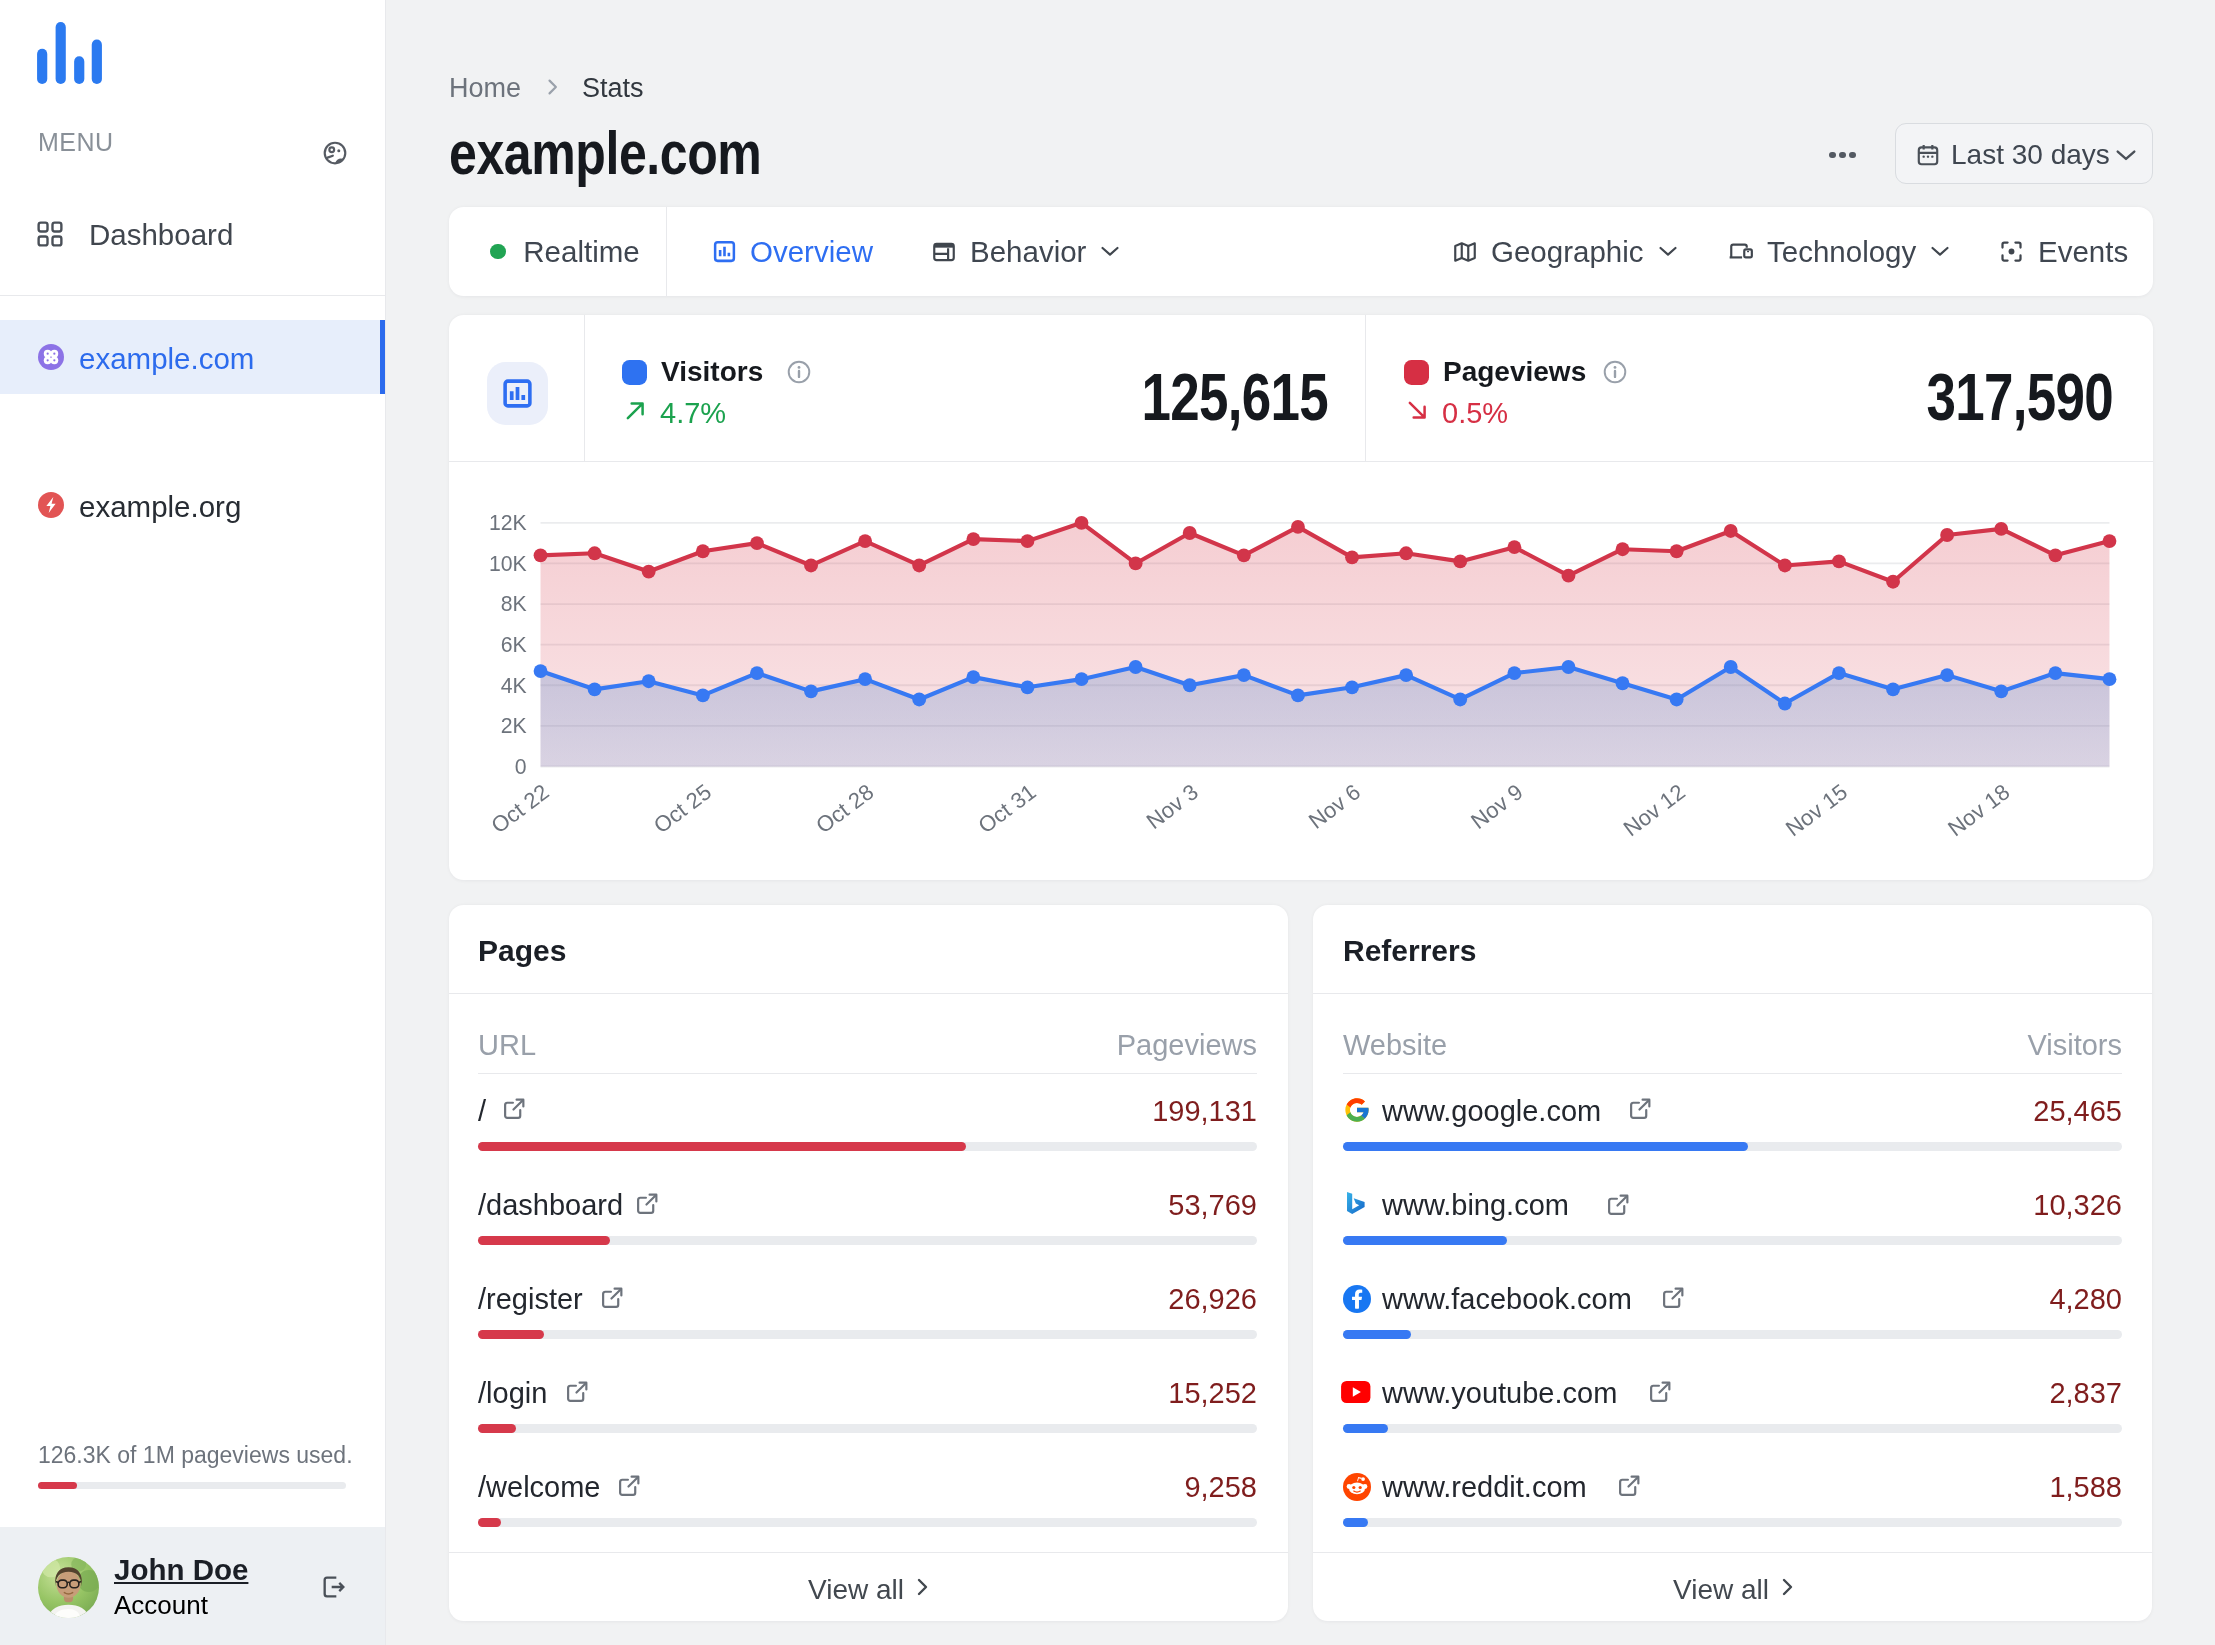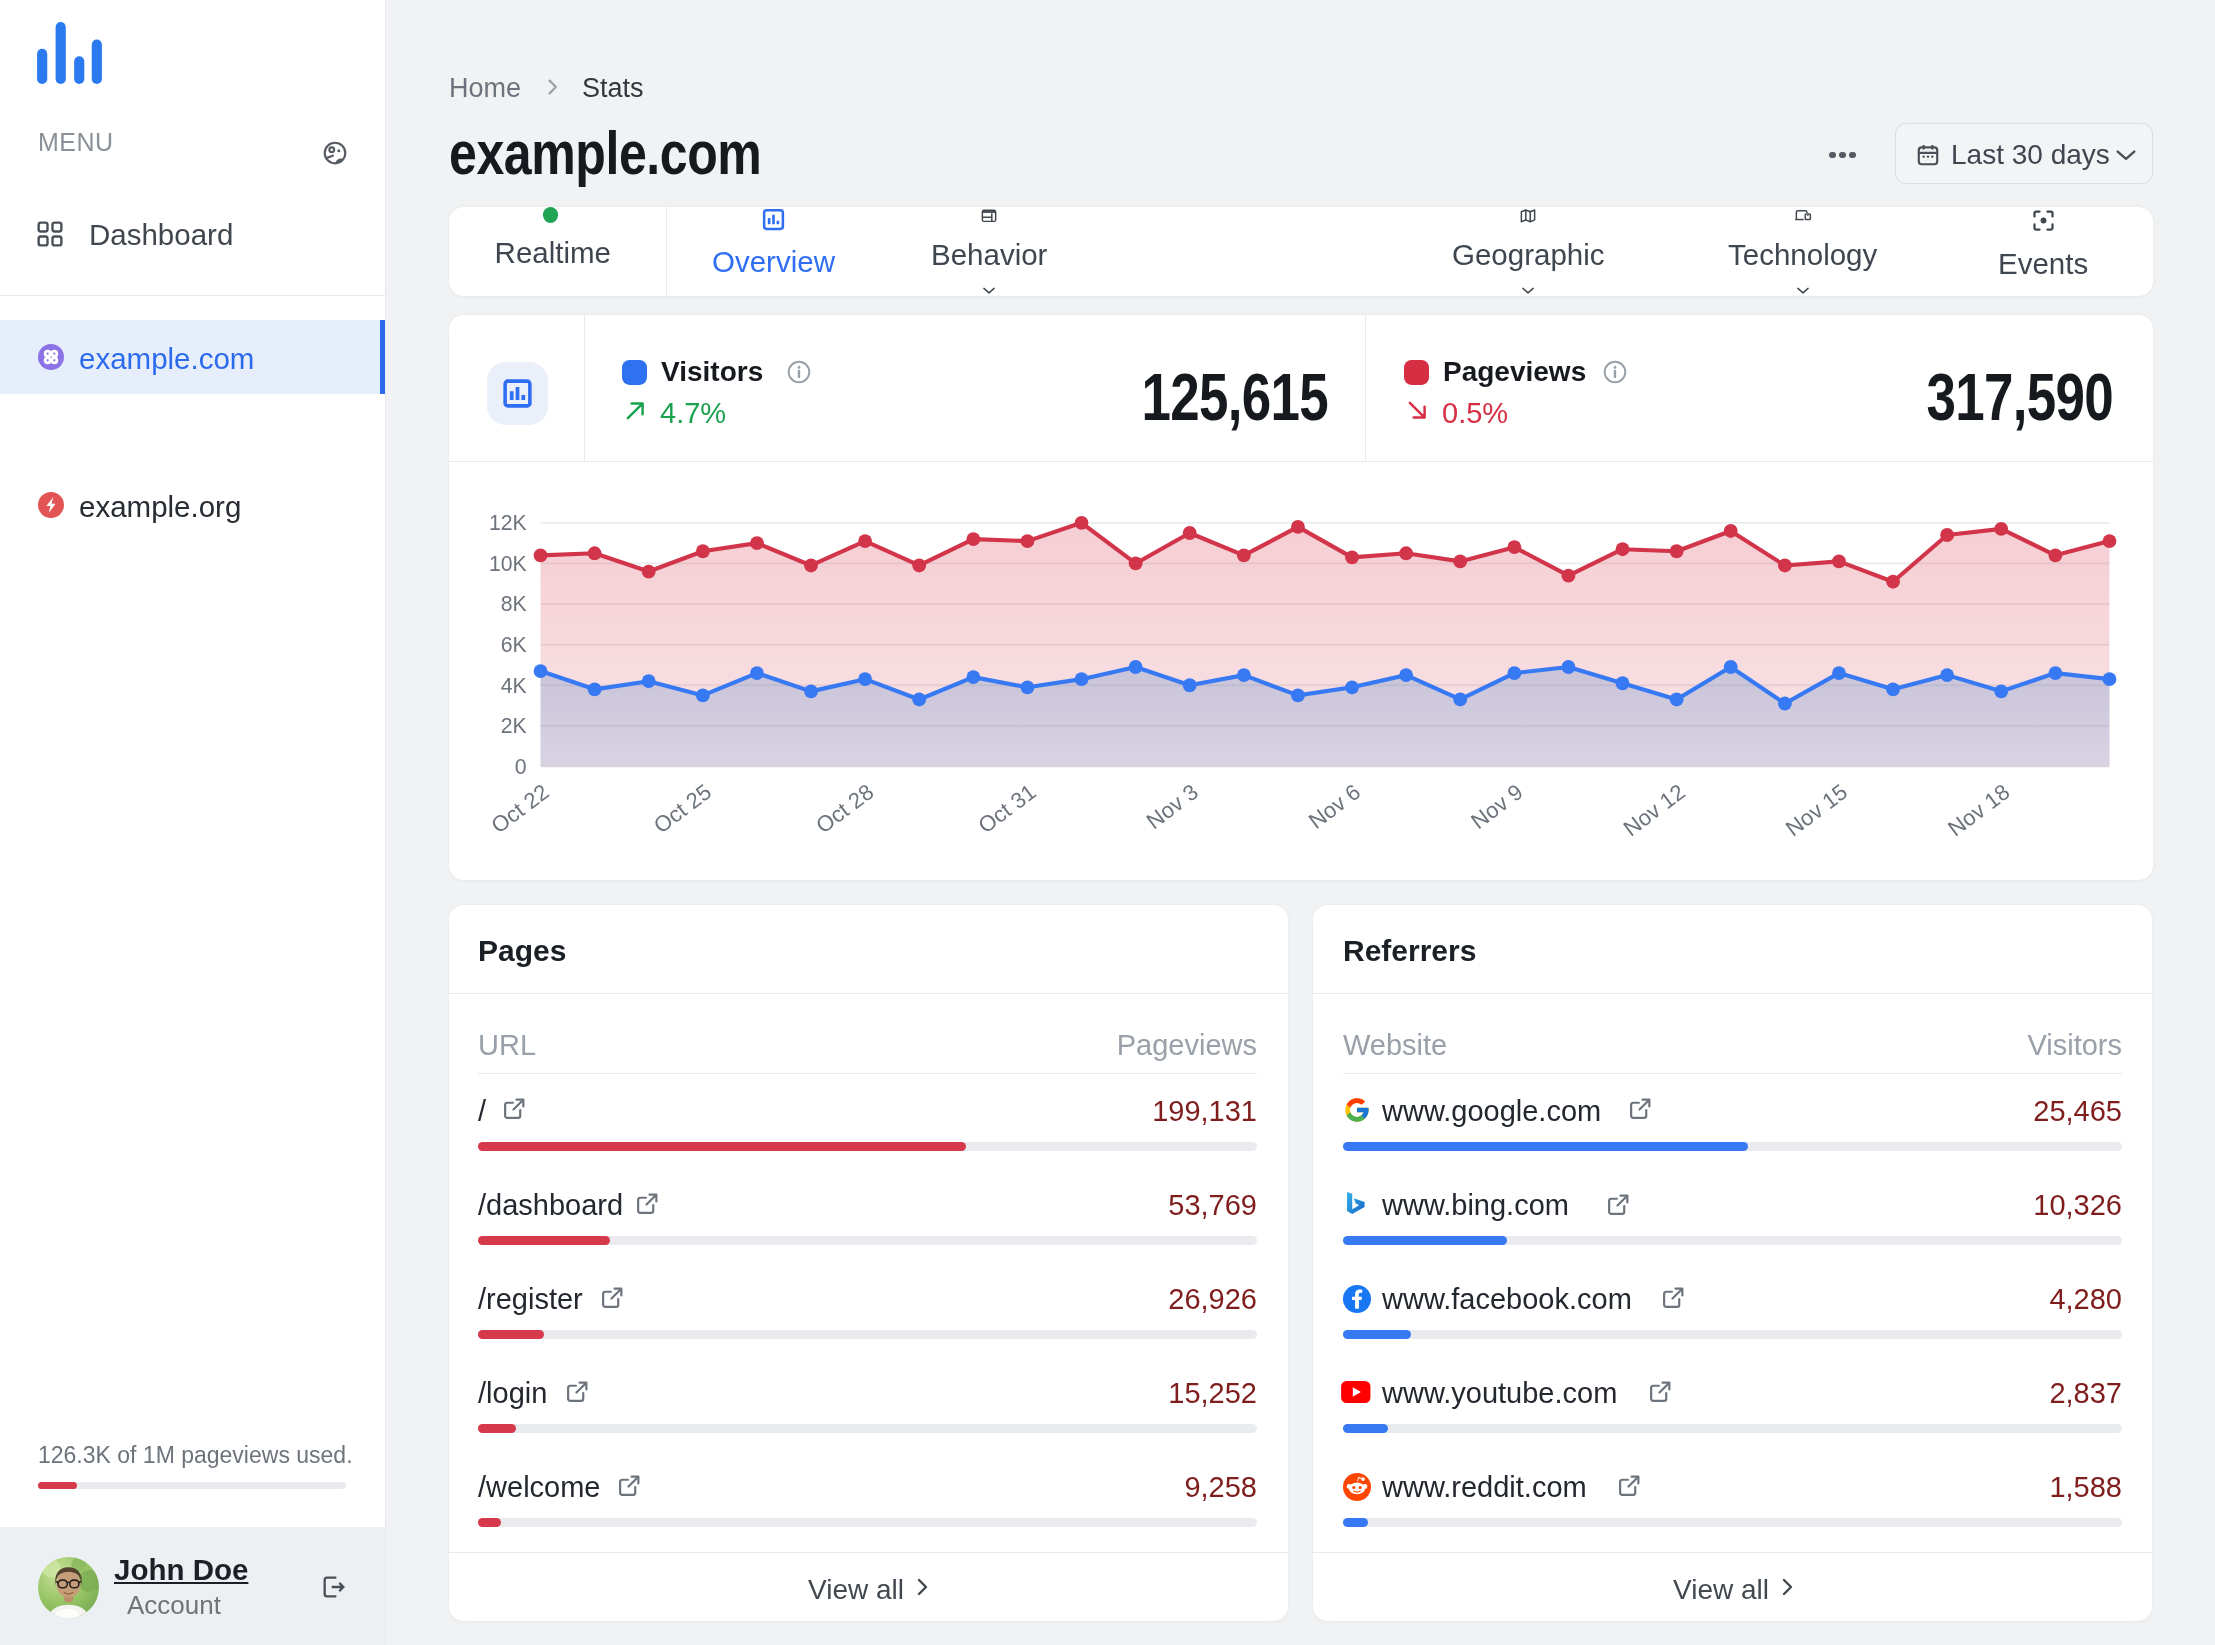--- a/index.html
+++ b/index.html
@@ -15,31 +15,31 @@
 .site-row .ic { position:absolute; left:38px; top:24px; }
 .site-row .txt { position:absolute; left:79px; top:22px; font-size:29.5px; color:#272c33; }
 .row-sel { background:#e7eefb; }
 .row-sel .txt { color:#2c6bed; }
 .sel-bar { position:absolute; right:0; top:0; width:5.5px; height:74px; background:#2c6bed; }
 .usage { position:absolute; left:38px; top:1442px; font-size:23px; color:#6d737c; white-space:nowrap; }
 .ubar { position:absolute; left:38px; top:1482px; width:308px; height:7.4px; border-radius:3.7px; background:#e9ebee; }
 .ubar i { display:block; width:39px; height:7.4px; border-radius:3.7px; background:#d6394b; }
 .usersec { position:absolute; left:0; top:1527px; width:385px; height:118px; background:#edf0f3; }
 .uname { position:absolute; left:114px; top:26px; font-size:29.5px; font-weight:700; color:#1b1f26;text-decoration:underline; }
-.uacct { position:absolute; left:114px; top:63px; font-size:26px; color:#737373;margin-left:13px; }
+.uacct { position:absolute; left:114px; top:63px; font-size:26px; color:#000000; }
 
 .bc { position:absolute; top:73px; font-size:27px; }
 .title { position:absolute; left:449px; top:118px; font-size:61px; font-weight:600; color:#16191e; letter-spacing:-0.5px; transform:scaleX(0.82); transform-origin:left top; white-space:nowrap; }
 .dots { position:absolute; left:1829px; top:146px; }
 .dots i { display:inline-block; width:6.5px; height:6.5px; border-radius:50%; background:#545a62; margin-right:3.7px; vertical-align:middle;}
 .datebtn { position:absolute; left:1895px; top:123px; width:258px; height:61px; border:1.8px solid #d9dce0; border-radius:11px; background:#f3f4f6; }
 .datebtn span { position:absolute; left:55px; top:14.8px; font-size:28px; white-space:nowrap; color:#3f4650; }
 
 .tabbar { position:absolute; left:449px; top:207px; width:1704px; height:89px; background:#fff; border-radius:14.8px; box-shadow:0 0.9px 3.7px rgba(20,24,40,.05); }
-.tab { position:absolute; top:0; height:89px; display:flex; align-items:center; gap:13px; font-size:29.5px; color:#3f4650;flex-direction:column; }
+.tab { position:absolute; top:0; height:89px; display:flex; align-items:center; gap:13px; font-size:29.5px; color:#3f4650; }
 .tabsep { position:absolute; left:217px; top:0; width:0.9px; height:89px; background:#e8e9ec; }
 
 .statcard { position:absolute; left:449px; top:315px; width:1704px; height:565px; background:#fff; border-radius:14.8px; box-shadow:0 0.9px 3.7px rgba(20,24,40,.05); }
 .vseps { position:absolute; background:#e8e9ec; width:0.9px; }
 .hsep { position:absolute; background:#e8e9ec; height:0.9px; }
 .iconbox { position:absolute; left:487px; top:362px; width:61px; height:63px; border-radius:18.5px; background:#ebeffa; display:flex; align-items:center; justify-content:center; }
 .legend { position:absolute; width:25px; height:25px; border-radius:7.4px; }
 .lgname { position:absolute; font-size:28px; font-weight:700; color:#16191e; }
 .pct { position:absolute; font-size:29px; }
 .bignum { position:absolute; font-size:67px; font-weight:700; color:#16191e; letter-spacing:-0.9px; }

